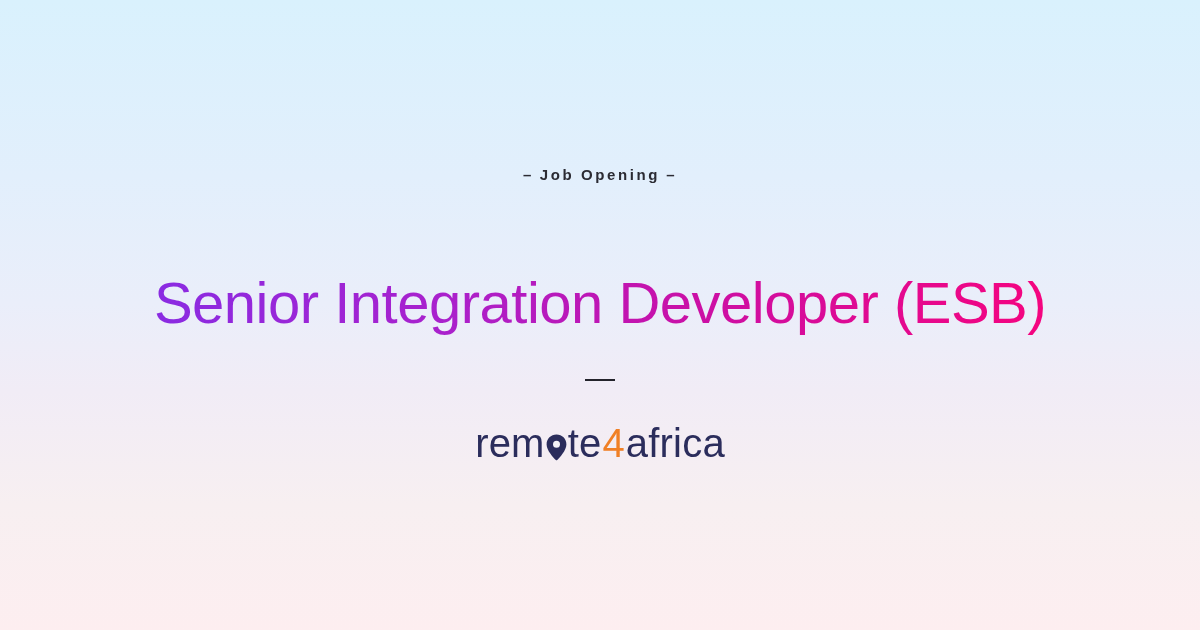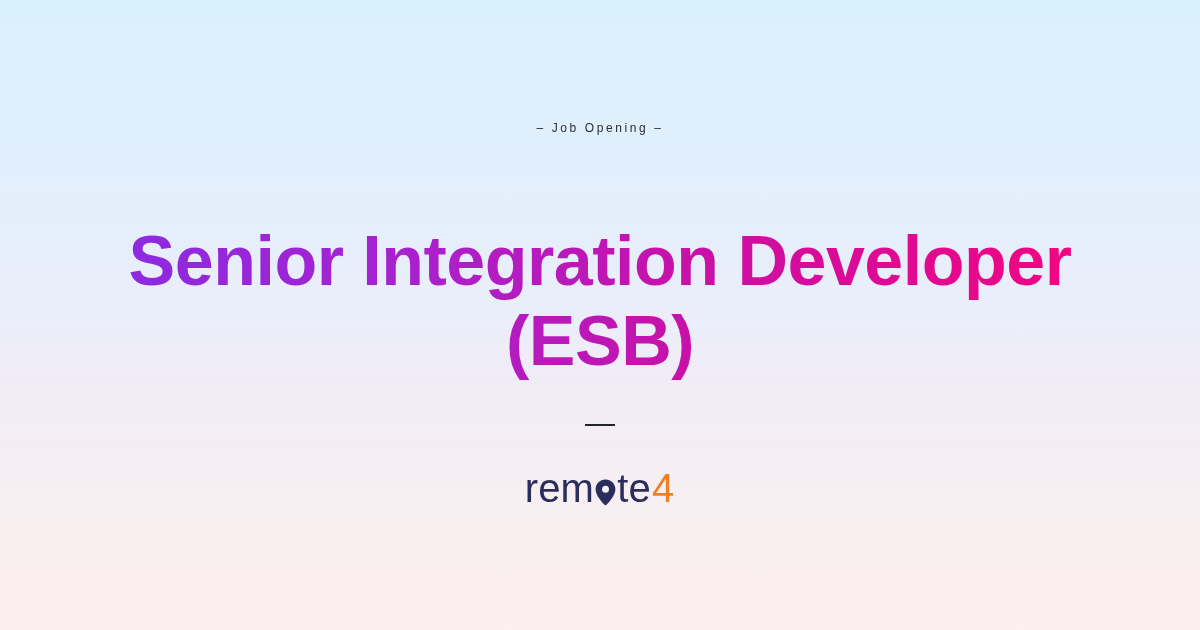--- a/index.html
+++ b/index.html
@@ -29,37 +29,37 @@
     display: flex;
     flex-direction: column;
     align-items: center;
     justify-content: center;
     text-align: center;
     padding: 0 90px;
   }
 
   
   .eyebrow {
-    font-size: 12px;
-    font-weight: 400;
+    font-size: 15px;
+    font-weight: 700;
     letter-spacing: 2.6px;
     color: #2b2b33;
     white-space: nowrap;
     line-height: 1;
     margin-bottom: 88px;
   }
   .eyebrow .dash {
     display: inline-block;
     margin: 0 6px;
   }
 
   
   .headline {
-    font-size: 70px;
-    font-weight: 700;
+    font-size: 58px;
+    font-weight: 400;
     line-height: 1.14;
     letter-spacing: -0.5px;
     max-width: 1000px;
     background-image: linear-gradient(90deg, #8a2be2 0%, #a921cd 32%, #cc0fa4 62%, #f5047f 100%);
     -webkit-background-clip: text;
     background-clip: text;
     -webkit-text-fill-color: transparent;
     color: transparent;
   }
 
@@ -115,15 +115,16 @@
   <div class="logo">
     <span class="logo-part">rem</span>
     <span class="logo-pin">
       <svg viewBox="0 0 21 27" xmlns="http://www.w3.org/2000/svg">
         <path d="M10.5 0.6 C4.9 0.6 0.6 4.9 0.6 10.4 C0.6 16.3 7.4 23.6 9.8 26.0 C10.2 26.4 10.8 26.4 11.2 26.0 C13.6 23.6 20.4 16.3 20.4 10.4 C20.4 4.9 16.1 0.6 10.5 0.6 Z" fill="#2b2d5c"></path>
         <circle cx="10.5" cy="10.3" r="3.5" fill="#f4f2f6"></circle>
       </svg>
     </span>
     <span class="logo-part">te</span>
     <span class="logo-four">4</span>
+    <span class="logo-part">africa</span>
   </div>
 
 </div>
 
 </body></html>

